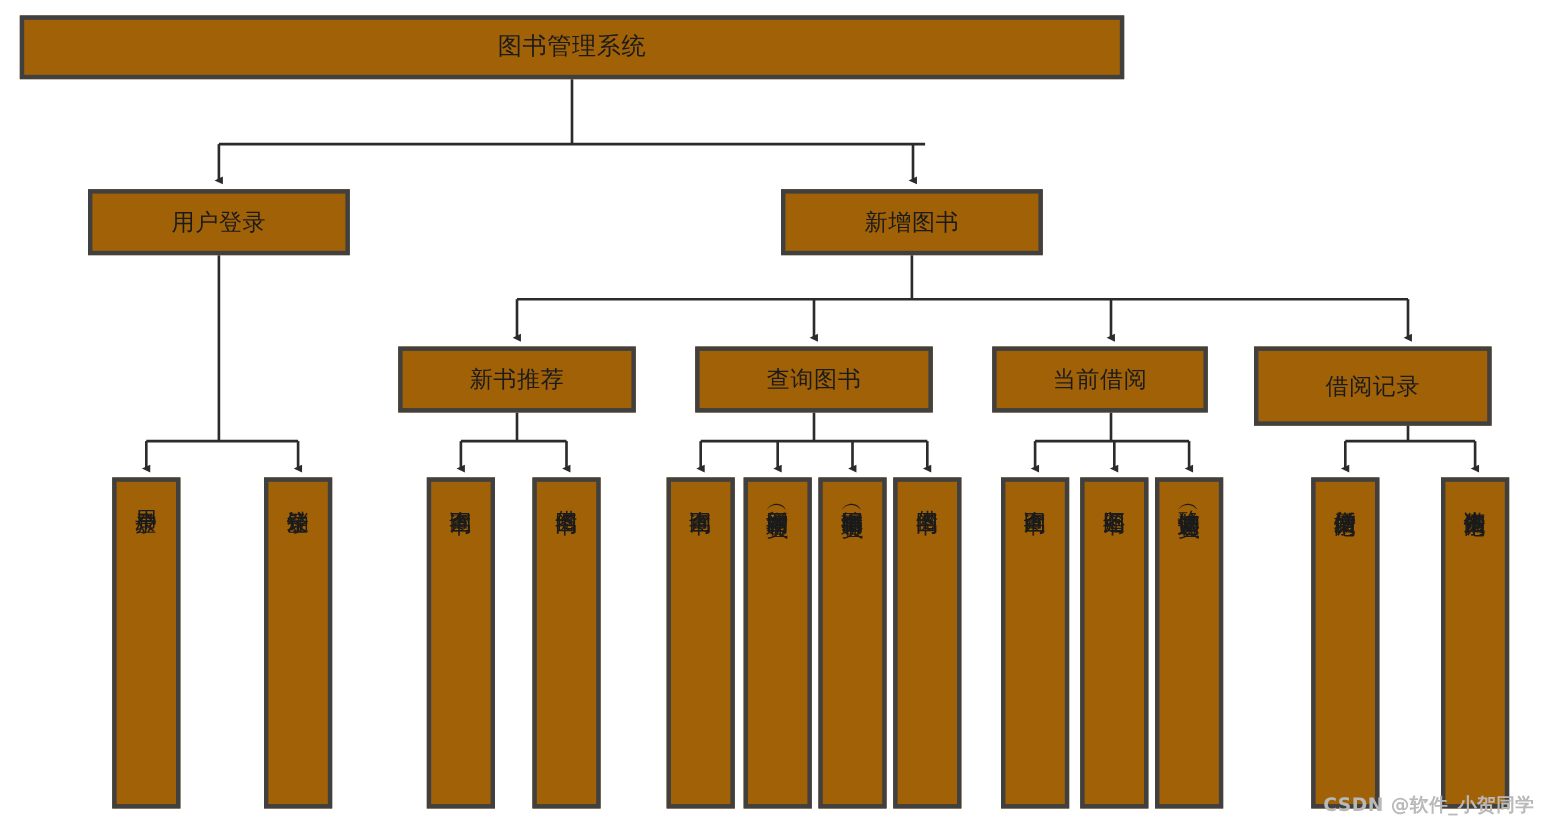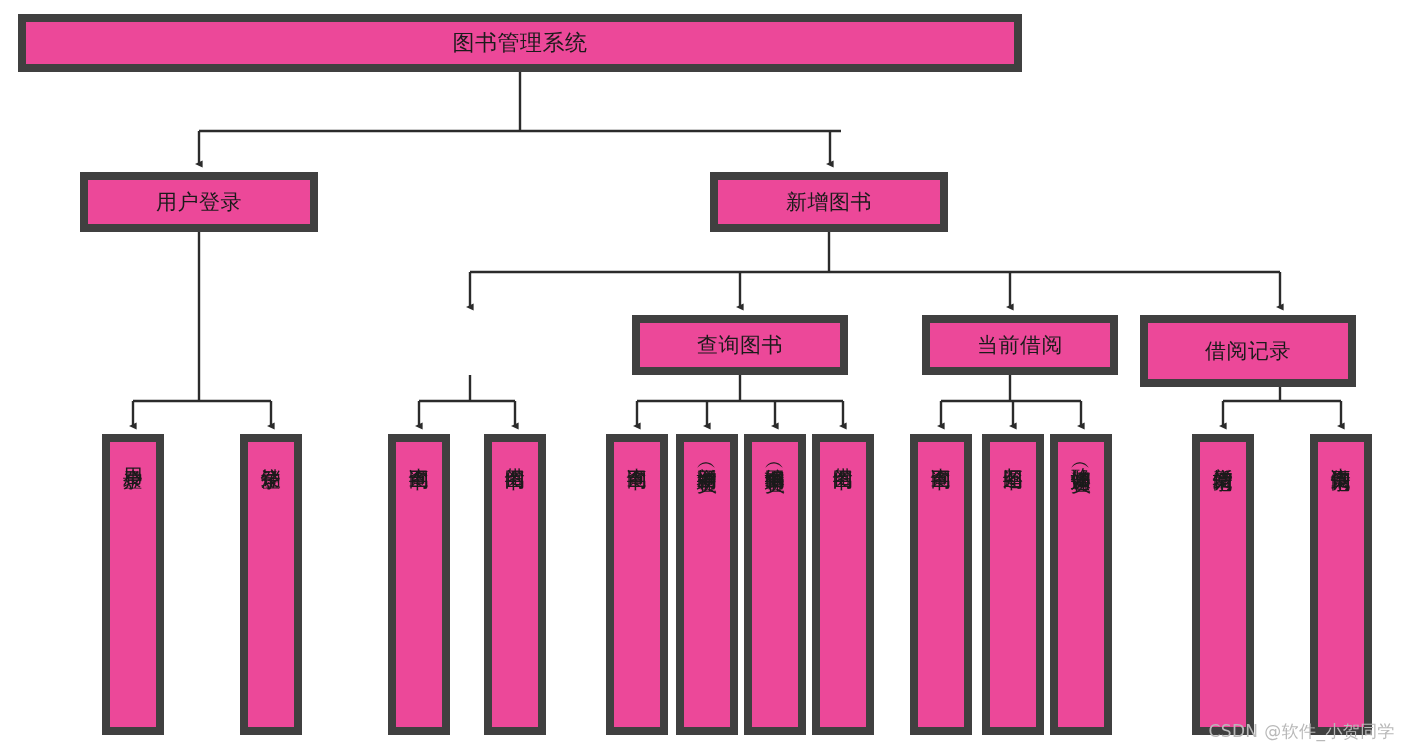--- a/index.html
+++ b/index.html
@@ -20,22 +20,22 @@
   #edge-layer {
     position: absolute;
     left: 0;
     top: 0;
     width: 1405px;
     height: 747px;
   }
   .node {
     position: absolute;
     box-sizing: border-box;
-    background: #ec4899;
-    border: 8px solid #404040;
+    background: #a16207;
+    border: 4px solid #404040;
     display: flex;
     align-items: center;
     justify-content: center;
     z-index: 3;
   }
   .node-label {
     color: #1b1b1b;
     font-size: 21px;
     line-height: 1.15;
     letter-spacing: 0.5px;
@@ -60,20 +60,21 @@
   }
   #watermark {
     position: absolute;
     right: 10px;
     bottom: 4px;
     font-size: 17px;
     color: #b9b9b9;
     white-space: nowrap;
     z-index: 6;
     letter-spacing: 0.4px;
+    font-weight: bold;
   }
 </style>
 </head>
 <body>
 
 <div id="diagram-root">
 
   <svg id="edge-layer" viewBox="0 0 1405 747" xmlns="http://www.w3.org/2000/svg">
     <defs>
       <marker id="arrowhead" markerWidth="9" markerHeight="9" refX="4.2" refY="4.2" orient="auto" markerUnits="userSpaceOnUse">
@@ -128,24 +129,27 @@
     <span class="node-label">图书管理系统</span>
   </div>
 
   <div class="node level2" style="left:80px; top:172px; width:238px; height:60px;">
     <span class="node-label">用户登录</span>
   </div>
   <div class="node level2" style="left:710px; top:172px; width:238px; height:60px;">
     <span class="node-label">新增图书</span>
   </div>
 
+  <div class="node level3" style="left:362px; top:315px; width:216px; height:60px;">
+    <span class="node-label">新书推荐</span>
+  </div>
   <div class="node level3" style="left:632px; top:315px; width:216px; height:60px;">
     <span class="node-label">查询图书</span>
   </div>
-  <div class="node level3" style="left:902px; top:315px; width:196px; height:60px;margin-left:20px;">
+  <div class="node level3" style="left:902px; top:315px; width:196px; height:60px;">
     <span class="node-label">当前借阅</span>
   </div>
   <div class="node level3" style="left:1140px; top:315px; width:216px; height:72px;">
     <span class="node-label">借阅记录</span>
   </div>
 
   <div class="node leaf" style="left:102px; top:434px; width:62px; height:301px;">
     <span class="node-label">用户登录</span>
   </div>
   <div class="node leaf" style="left:240px; top:434px; width:62px; height:301px;">

